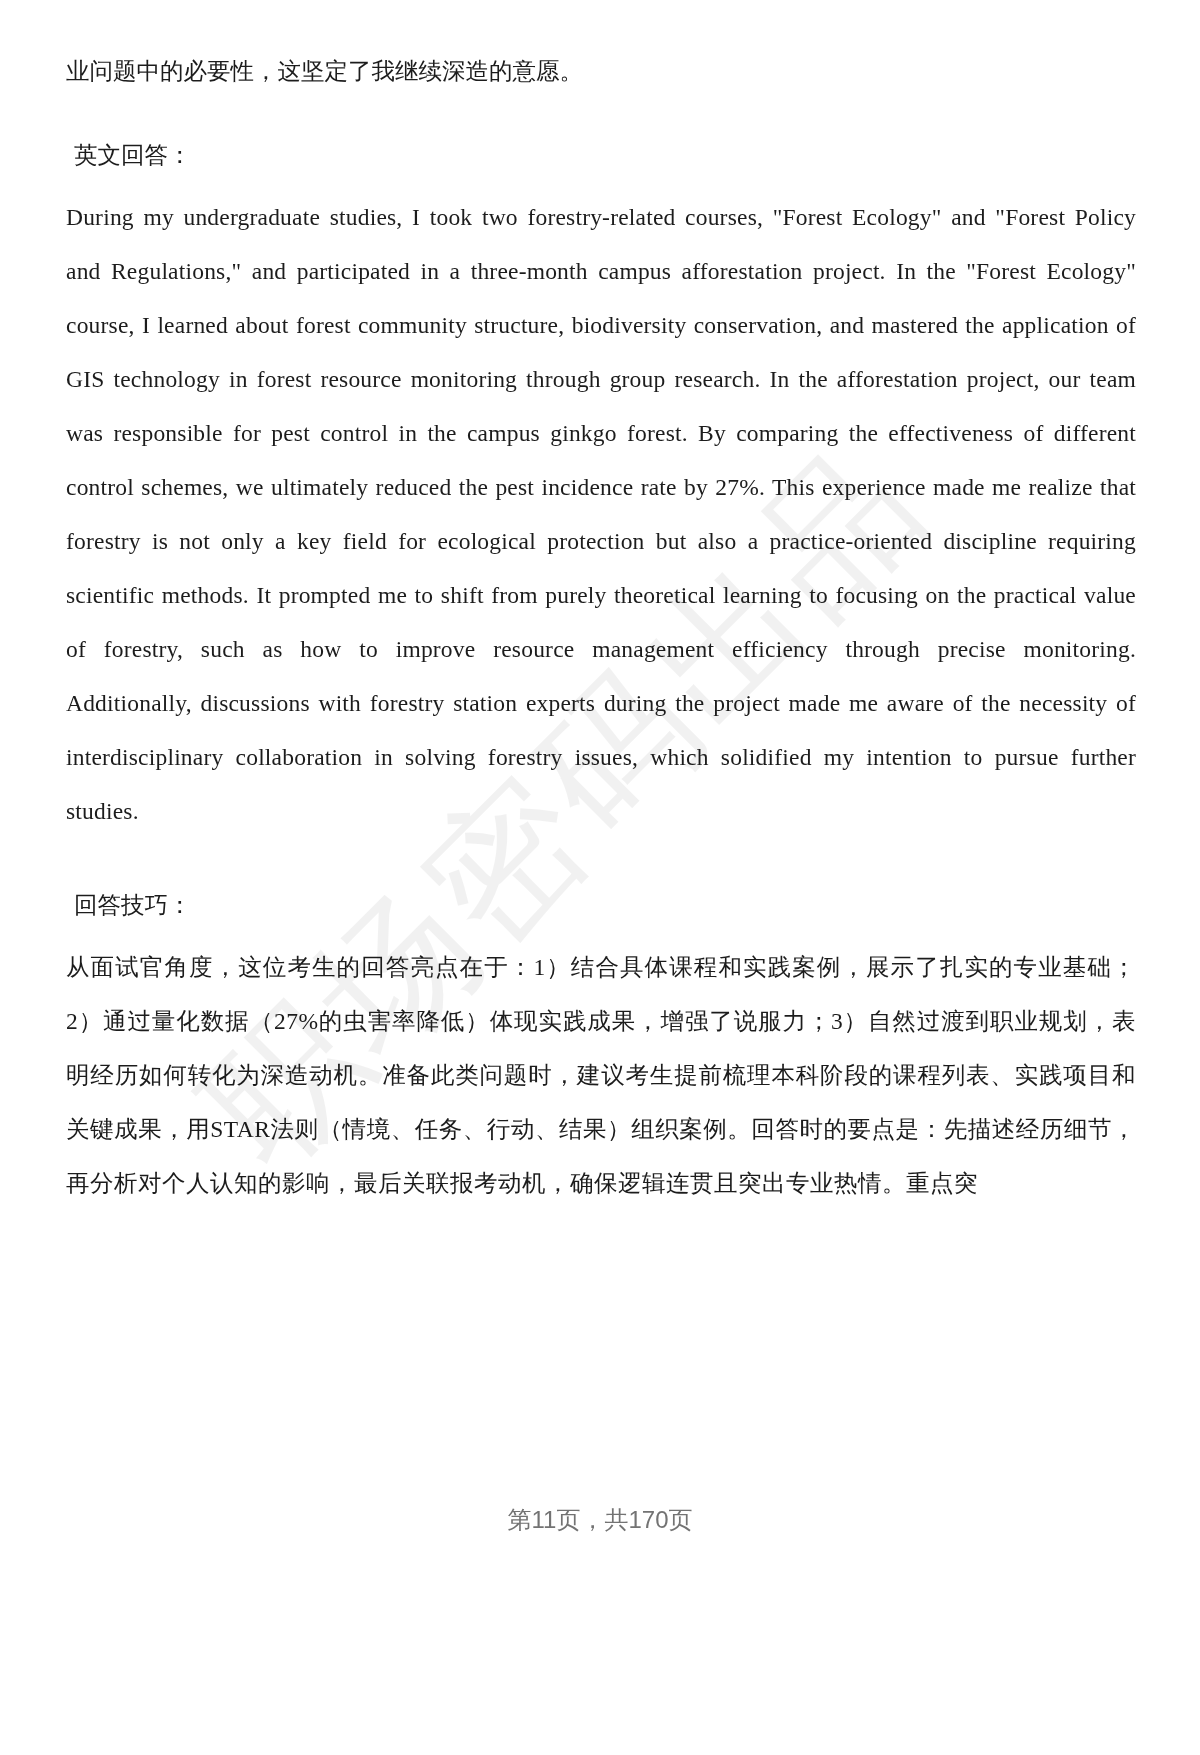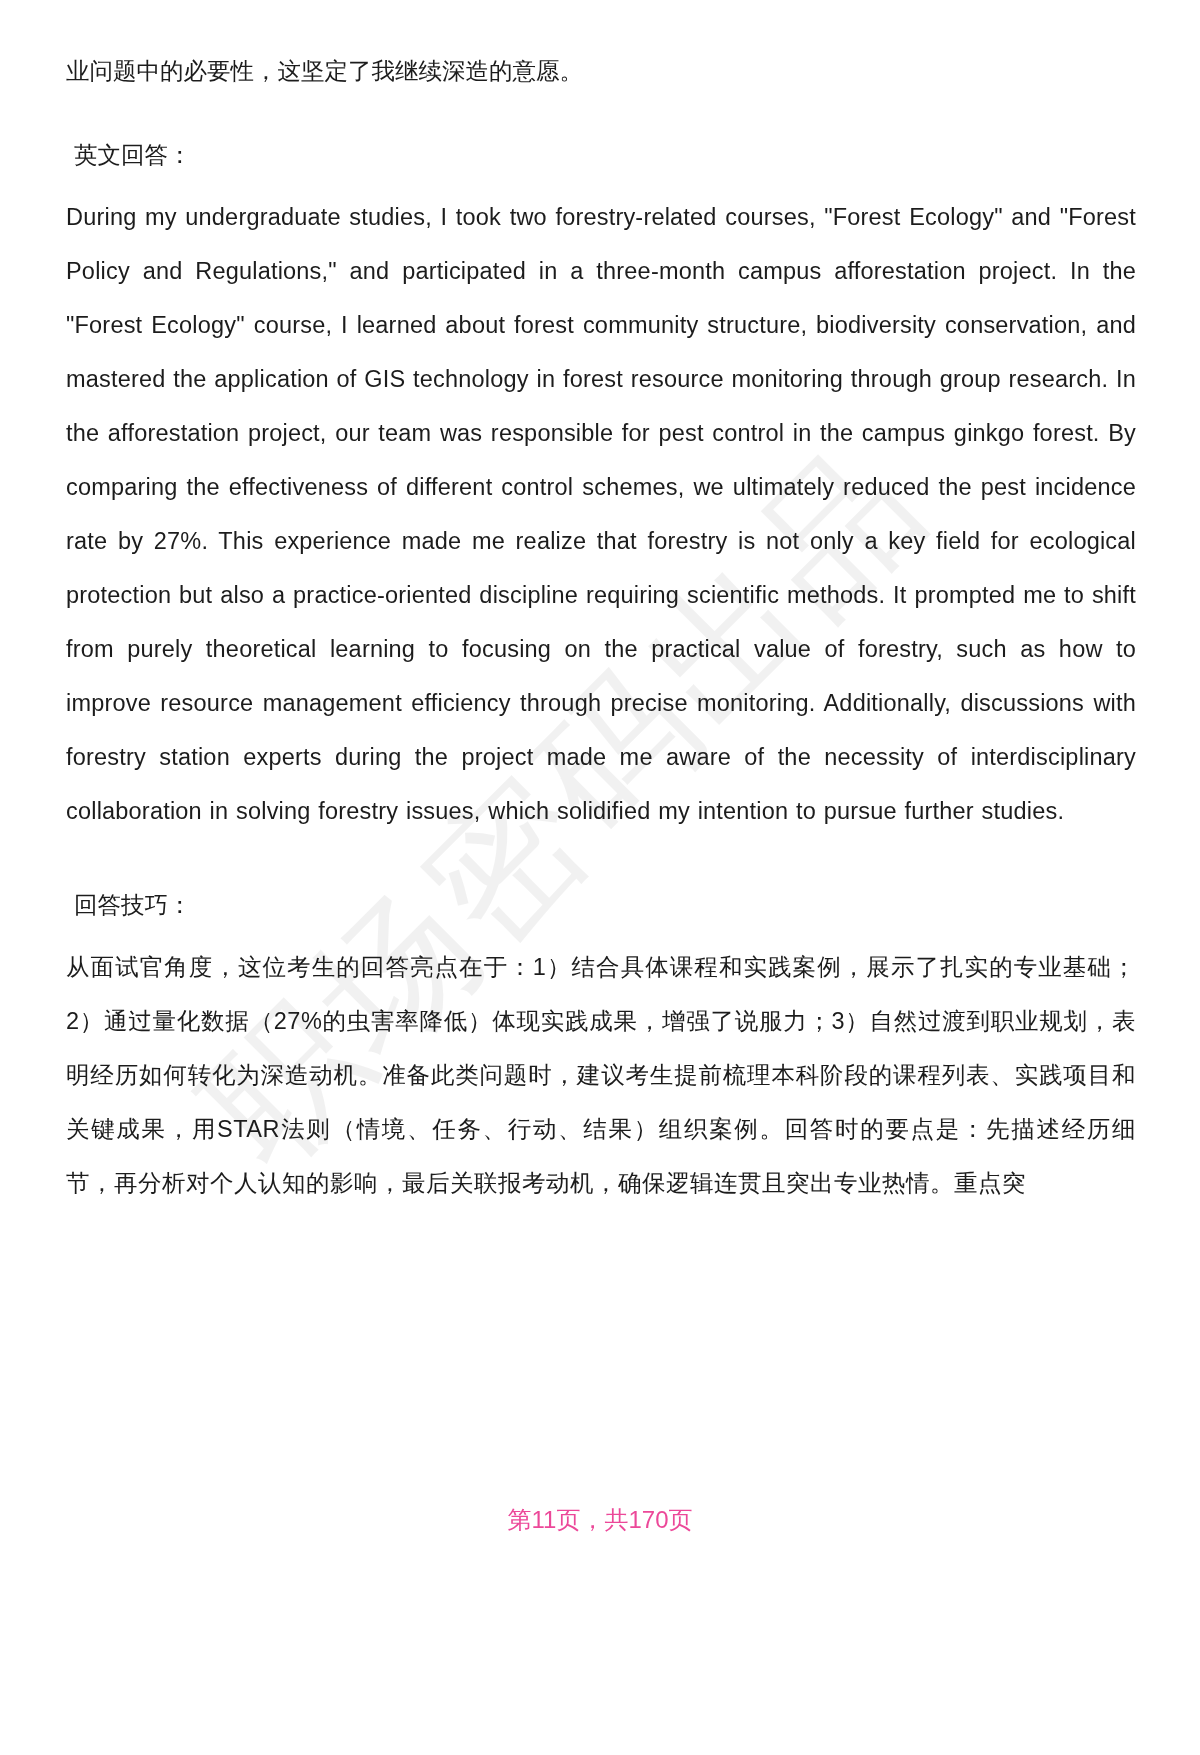--- a/index.html
+++ b/index.html
@@ -42,20 +42,21 @@
     position: relative;
     z-index: 1;
     padding: 44px 64px 0 66px;
     box-sizing: border-box;
   }
   .para {
     font-size: 23.5px;
     line-height: 54px;
     margin: 0;
     font-weight: 400;
+    font-family: Liberation Serif, serif;
   }
   .intro {
     margin-bottom: 30px;
   }
   .heading {
     margin: 8px;
   }
   .body-en {
     text-align: justify;
     letter-spacing: 0.2px;
@@ -69,21 +70,21 @@
     letter-spacing: 0.5px;
   }
   .footer {
     position: absolute;
     top: 1502px;
     left: 0;
     width: 100%;
     text-align: center;
     font-size: 24px;
     line-height: 36px;
-    color: #ec4899;
+    color: #737373;
     z-index: 1;
   }
 </style>
 </head>
 <body>
 
 <div class="page">
 
   <div class="watermark">职场密码出品</div>
 

